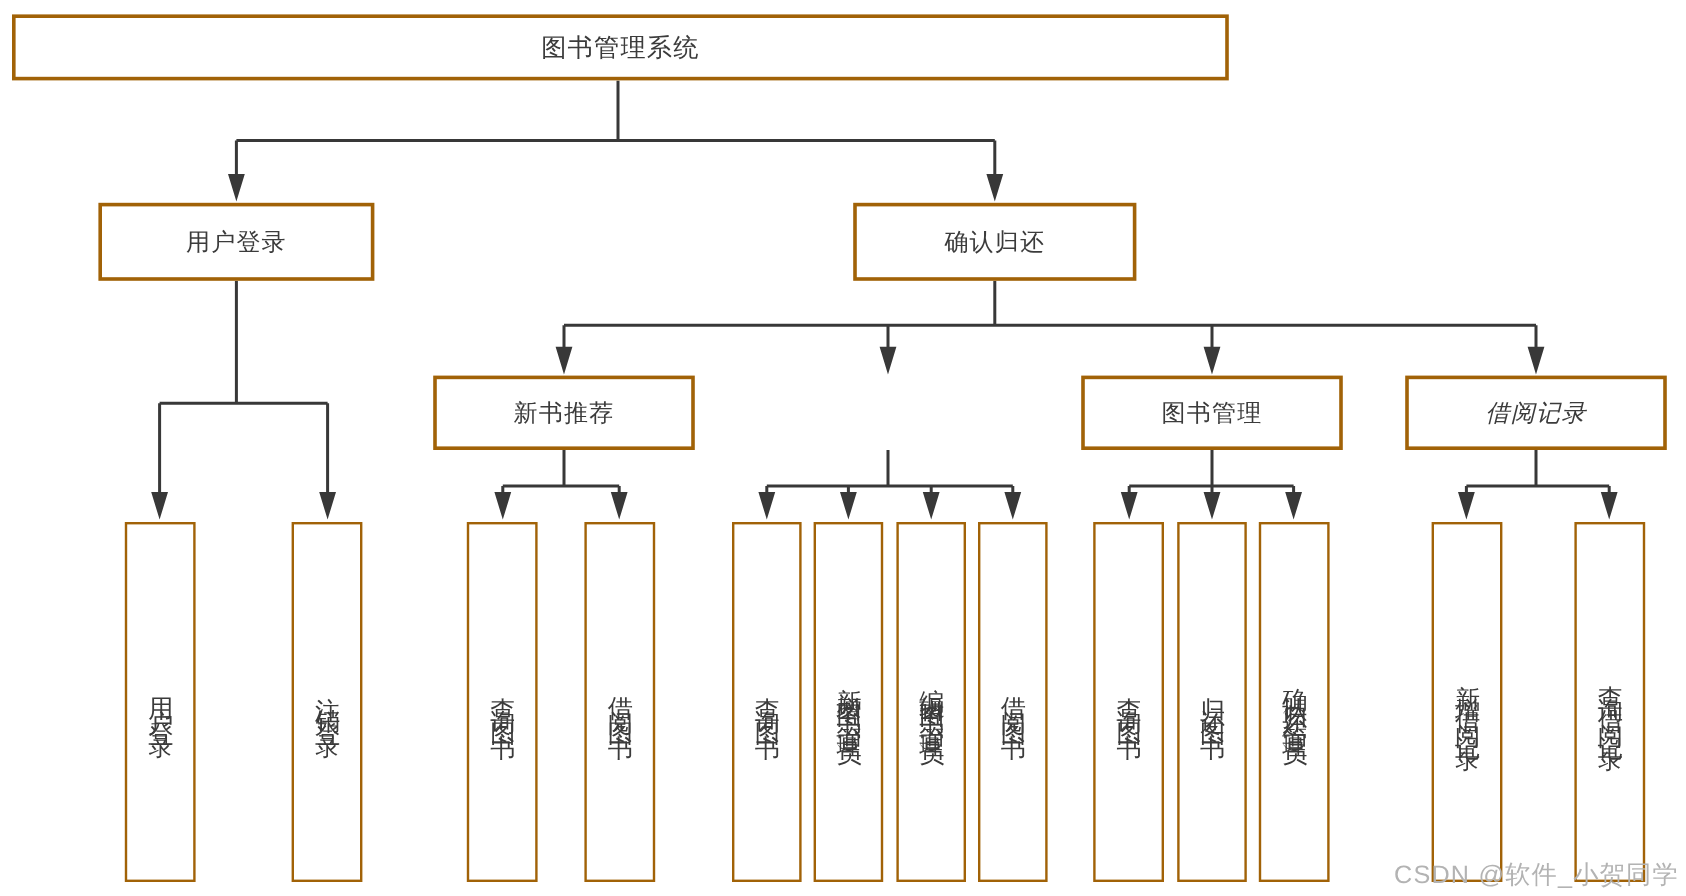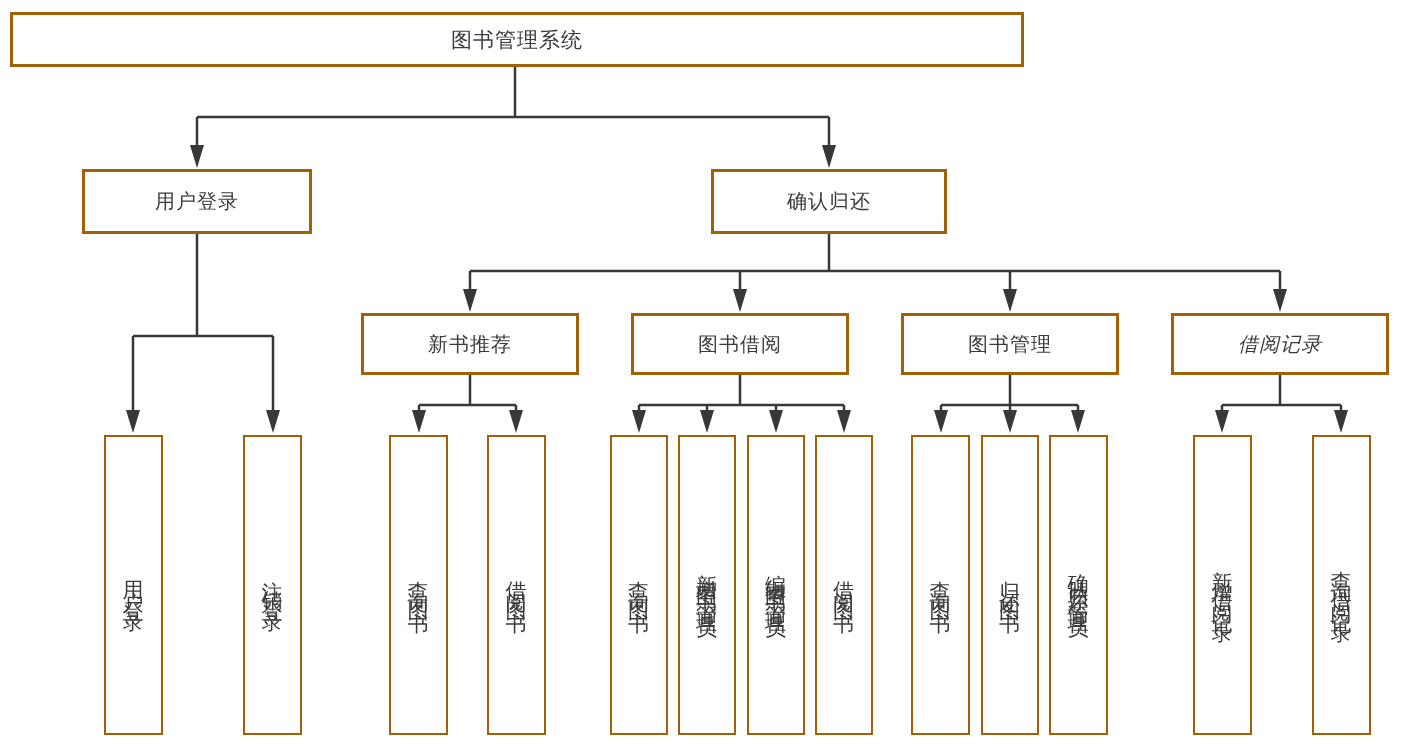--- a/index.html
+++ b/index.html
@@ -98,23 +98,20 @@
   <div class="box lvl2" style="left:82px;width:230px;">
     <span>用户登录</span>
   </div>
   <div class="box lvl2" style="left:711px;width:236px;">
     <span>确认归还</span>
   </div>
 
   <div class="box lvl3" style="left:361px;">
     <span>新书推荐</span>
   </div>
-  <div class="box lvl3" style="left:631px;">
-    <span>图书借阅</span>
-  </div>
   <div class="box lvl3" style="left:901px;">
     <span>图书管理</span>
   </div>
   <div class="box lvl3" style="left:1171px;font-style:italic;">
     <span>借阅记录</span>
   </div>
 
   <div class="box leaf" style="left:104px;">
     <span class="vtext" style="letter-spacing: 0.5em;">用户登录</span>
   </div>
@@ -148,14 +145,15 @@
   <div class="box leaf" style="left:1049px;">
     <span class="vtext" style="letter-spacing: 0.3em;">确认归还（管理员）</span>
   </div>
   <div class="box leaf" style="left:1193px;">
     <span class="vtext" style="letter-spacing: 0.5em;">新增借阅记录</span>
   </div>
   <div class="box leaf" style="left:1312px;">
     <span class="vtext" style="letter-spacing: 0.5em;">查询借阅记录</span>
   </div>
 
+  <div class="watermark">CSDN @软件_小贺同学</div>
 
 </div>
 
 </body></html>

